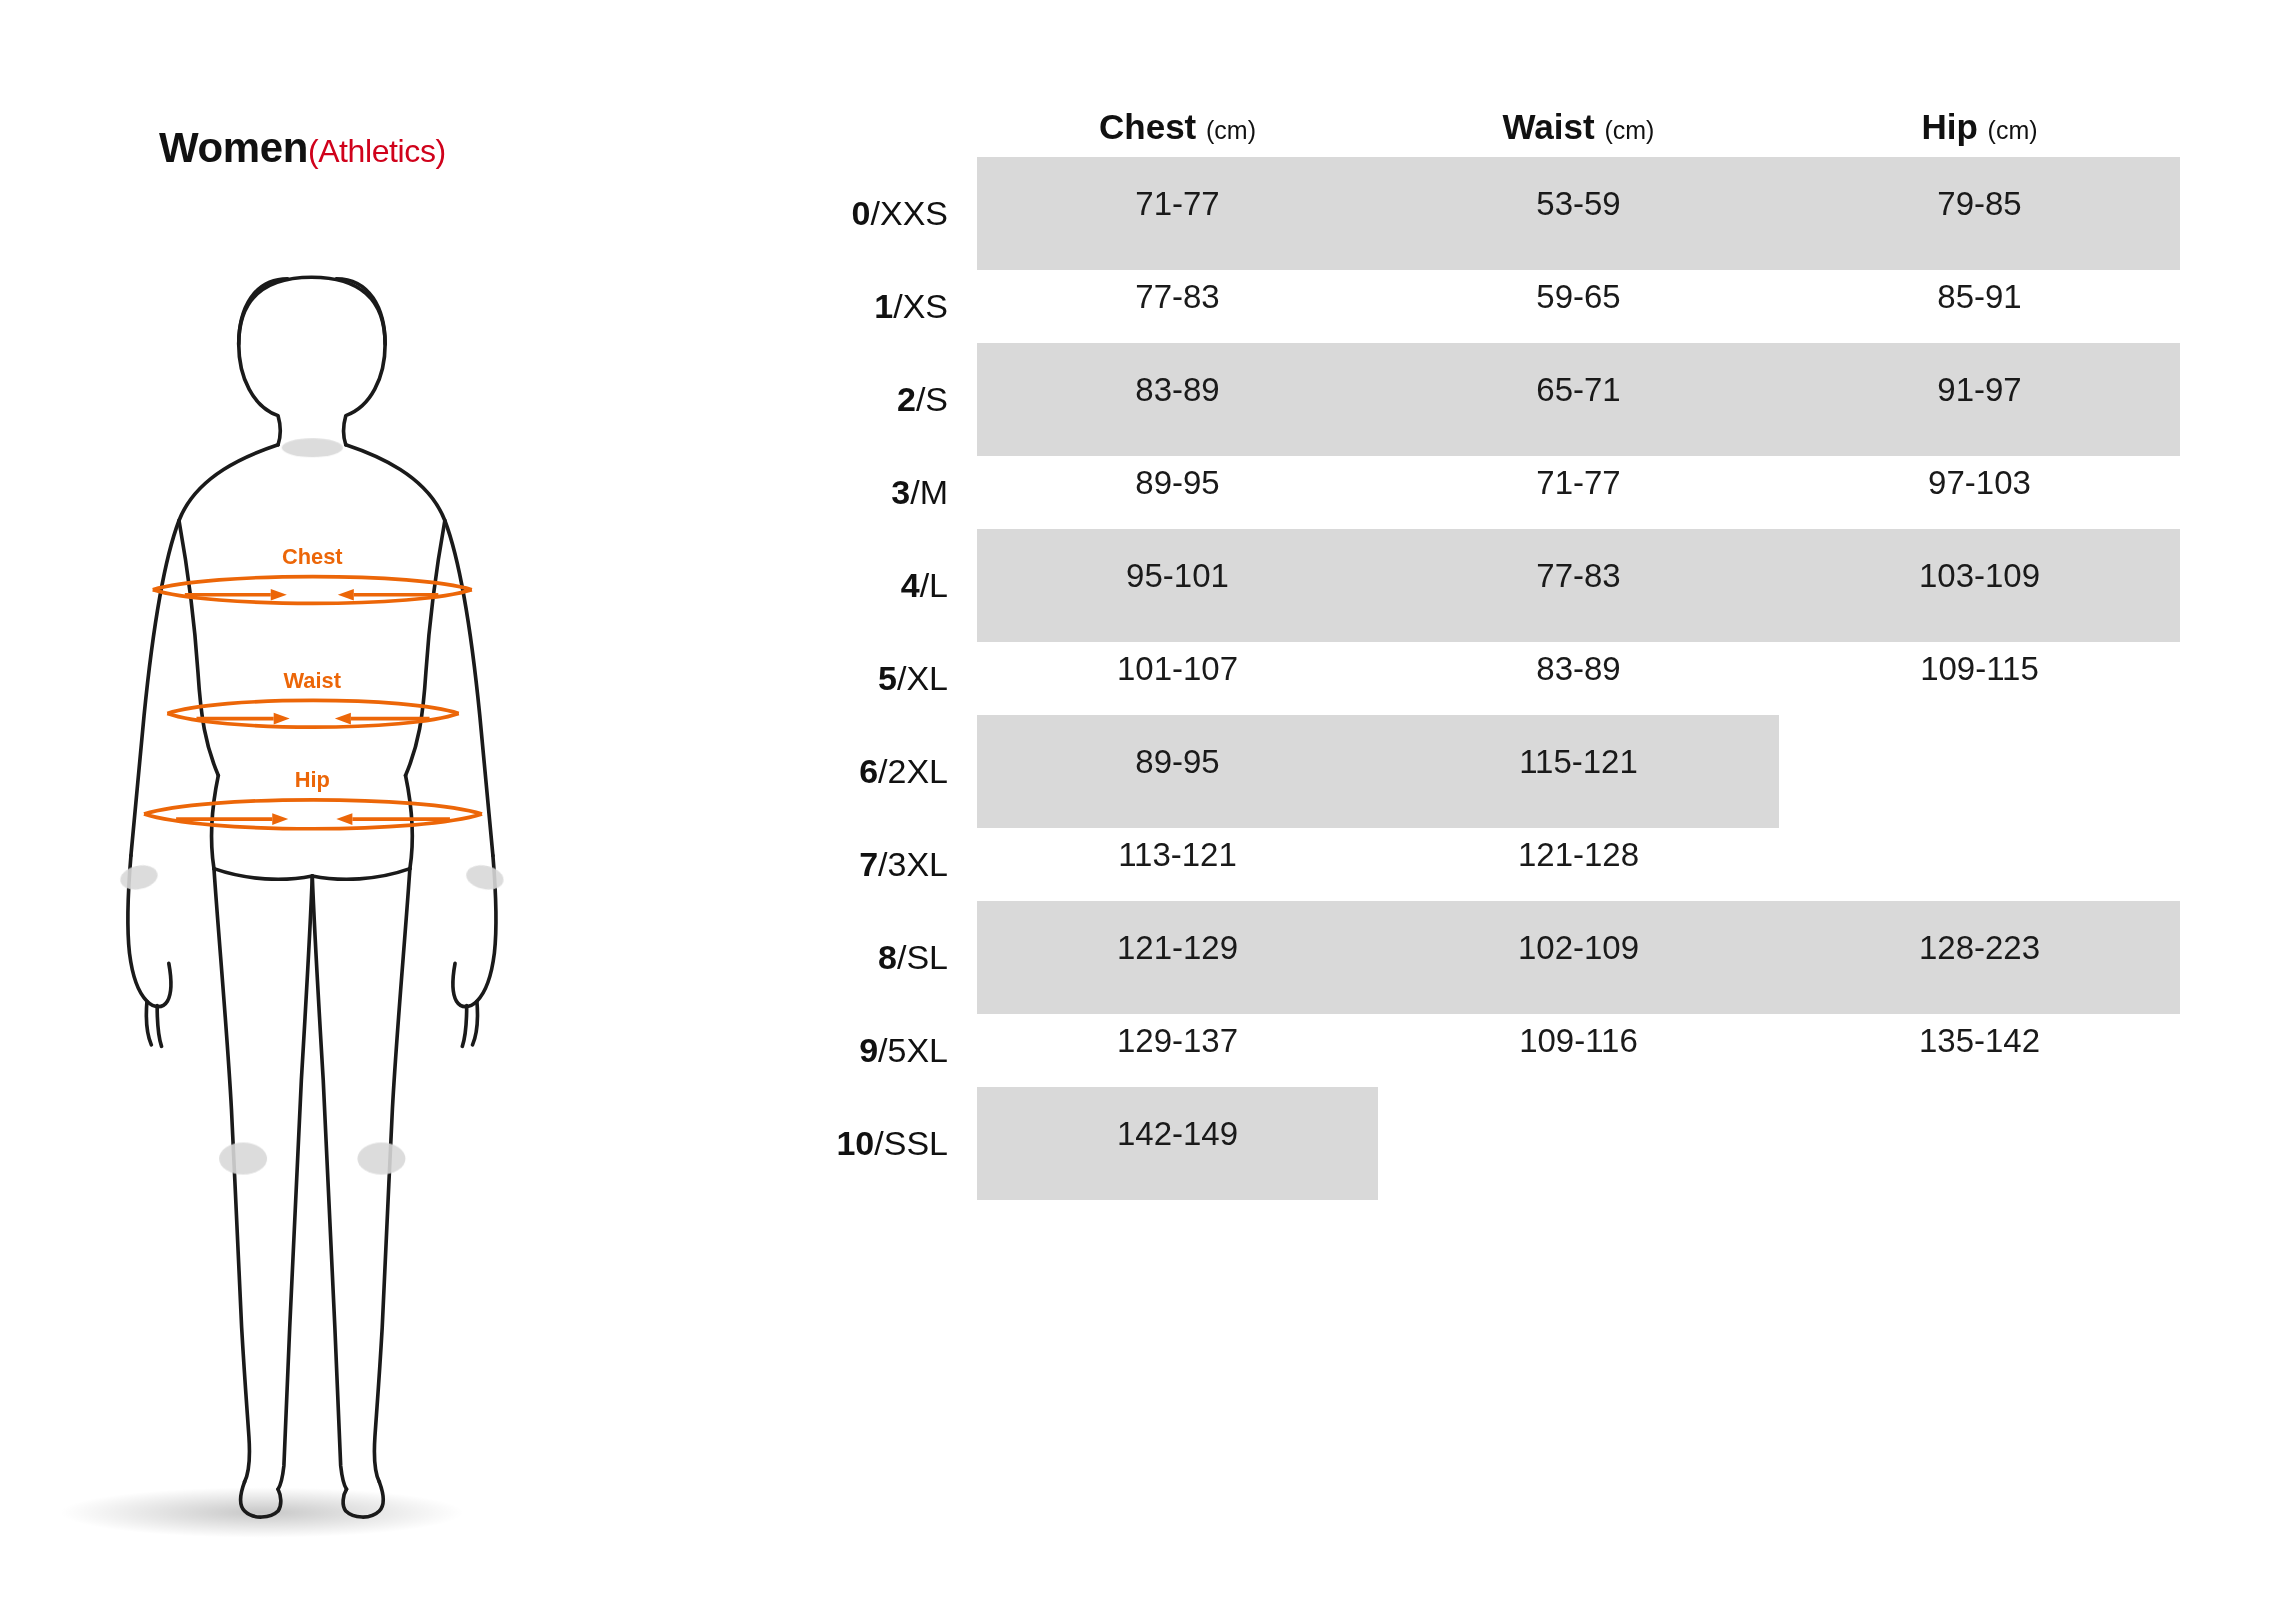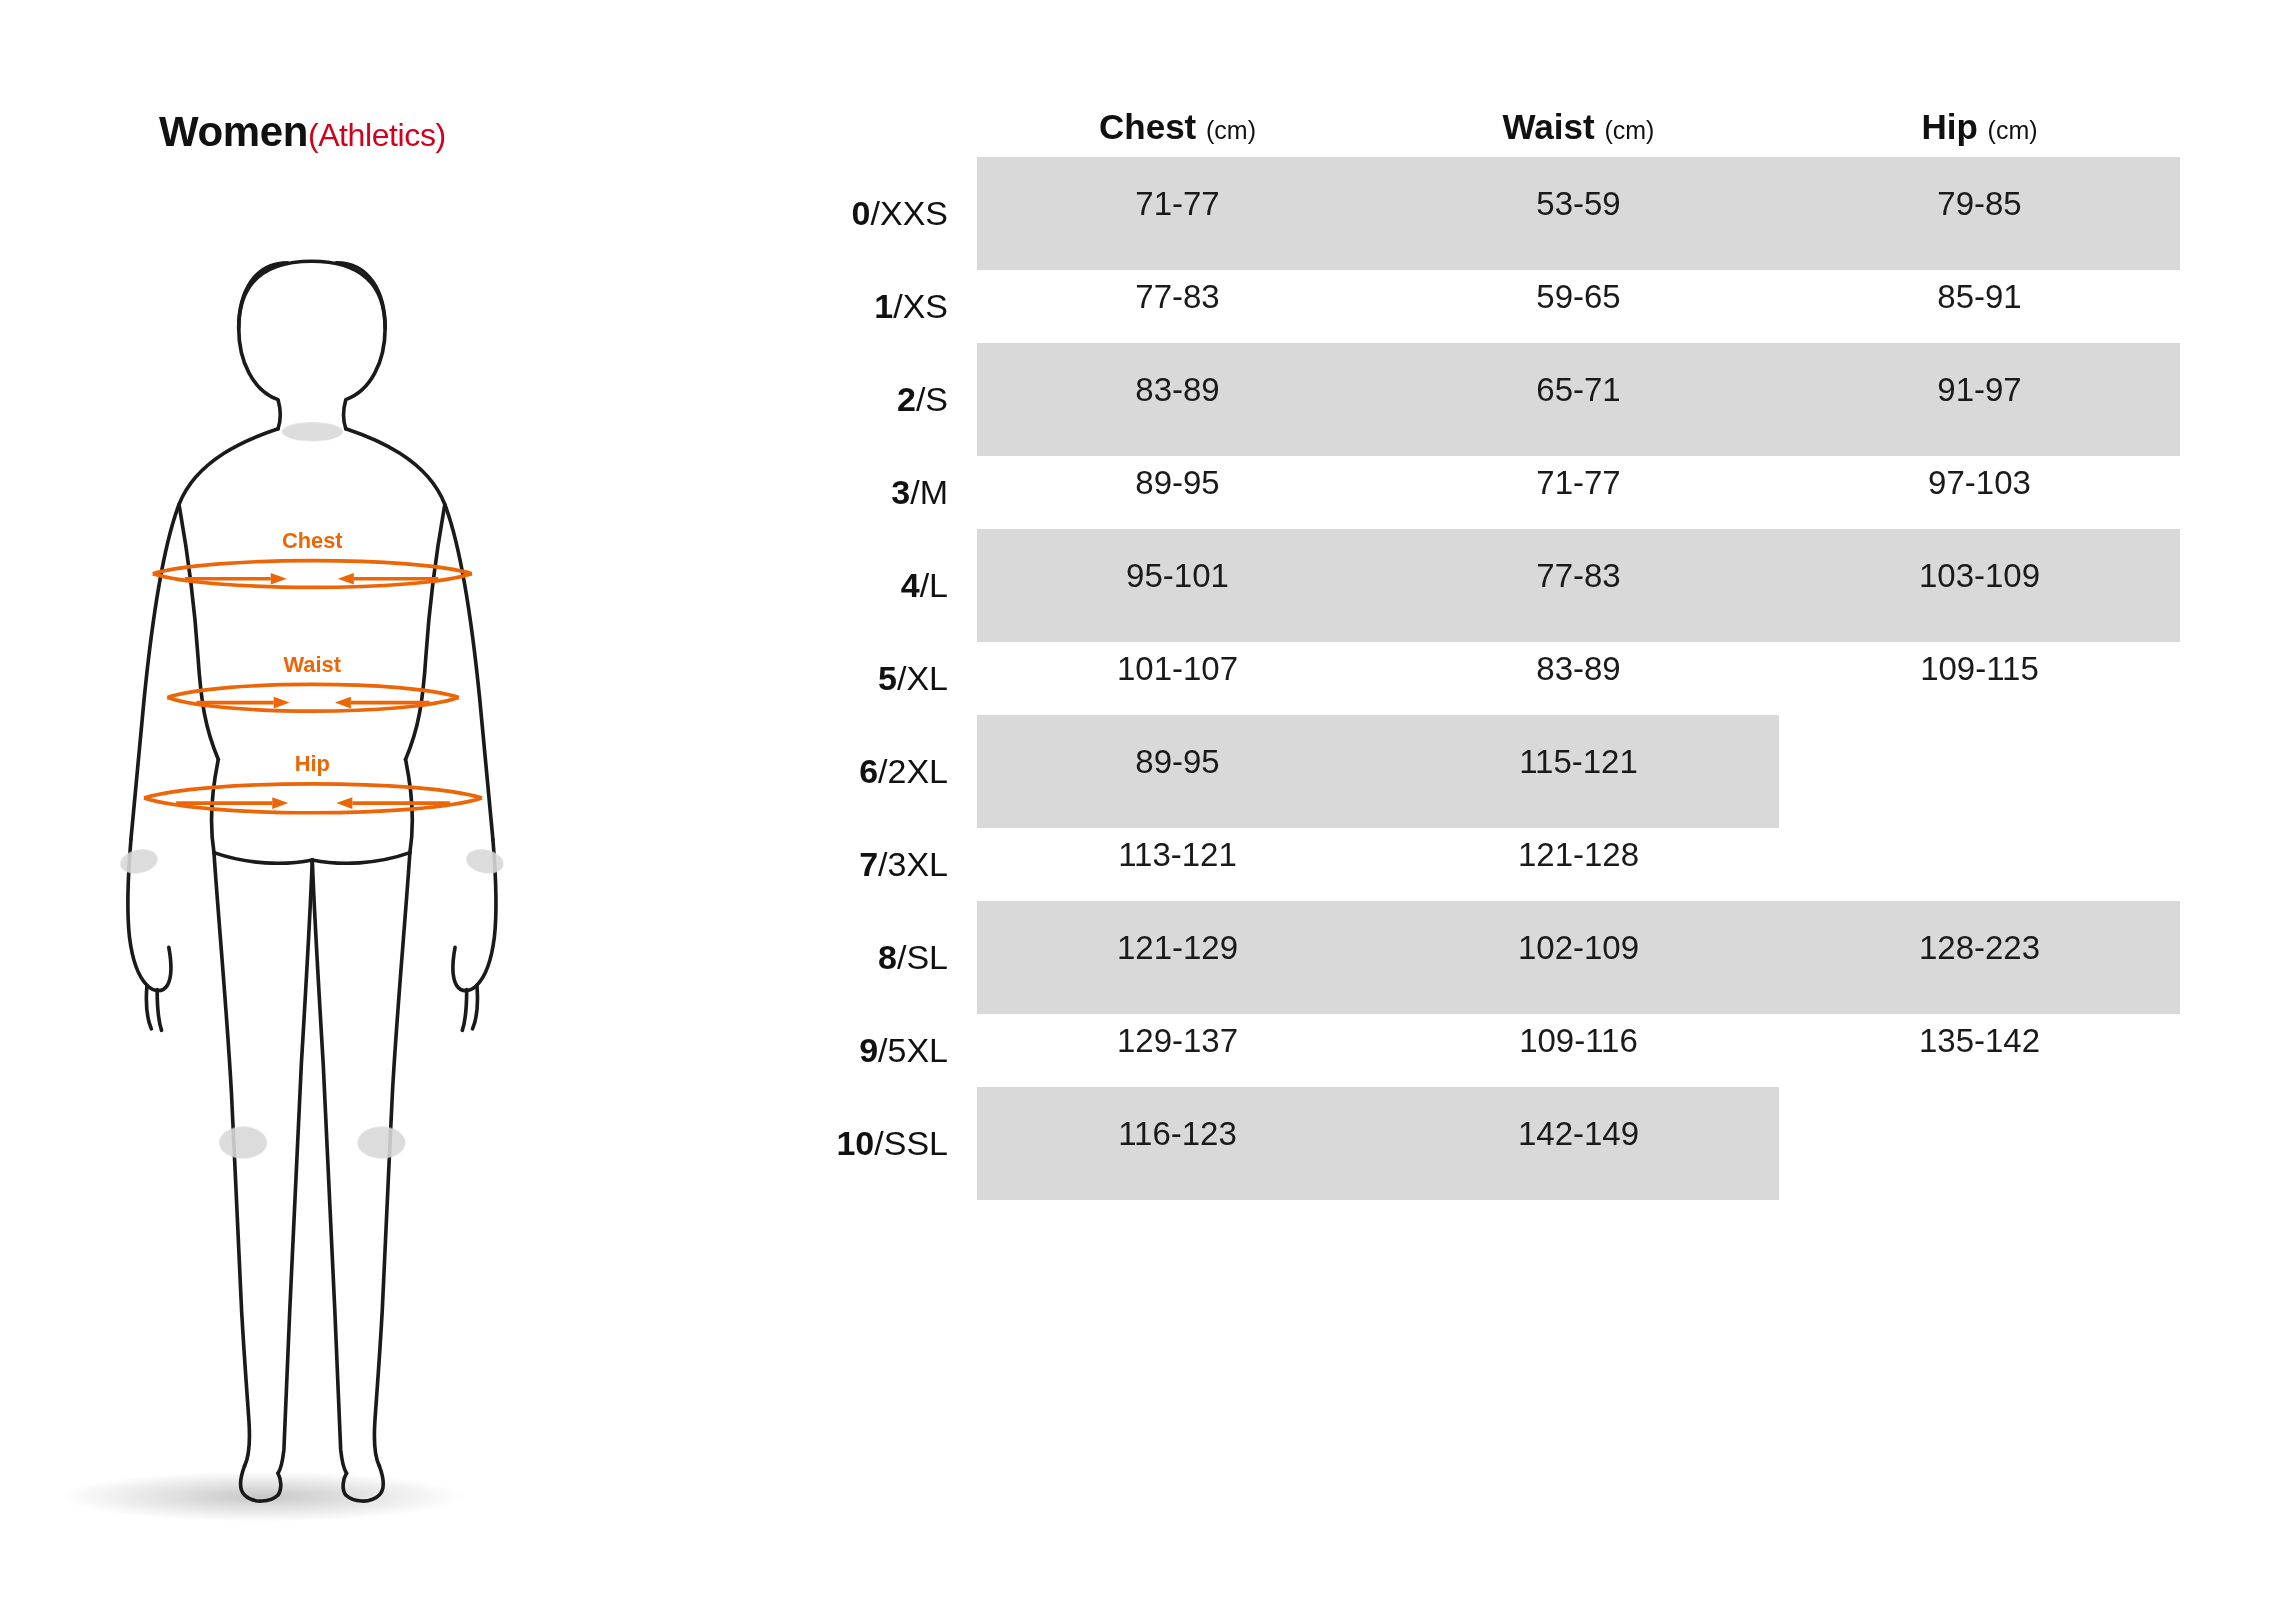--- a/index.html
+++ b/index.html
@@ -19,21 +19,21 @@
   .page {
     position: relative;
     width: 2273px;
     height: 1619px;
   }
 
   
   .left-panel {
     position: absolute;
     left: 0;
-    top: 0;
+    top: 16px;
     width: 918px;
     height: 1244px;
   }
 
   .title {
     position: absolute;
     left: 159px;
     top: 108px;
     font-size: 42px;
     font-weight: bold;
@@ -330,19 +330,18 @@
 
     <div class="row">
       <div class="col-size"><b>9</b><span class="alpha">/5XL</span></div>
       <div class="col-data">129-137</div>
       <div class="col-data">109-116</div>
       <div class="col-data">135-142</div>
     </div>
 
     <div class="row shaded">
       <div class="col-size"><b>10</b><span class="alpha">/SSL</span></div>
-      <div class="col-data">116-123</div>
       <div class="col-data">142-149</div>
     </div>
 
   </div>
 </div>
 
 
 </body></html>

